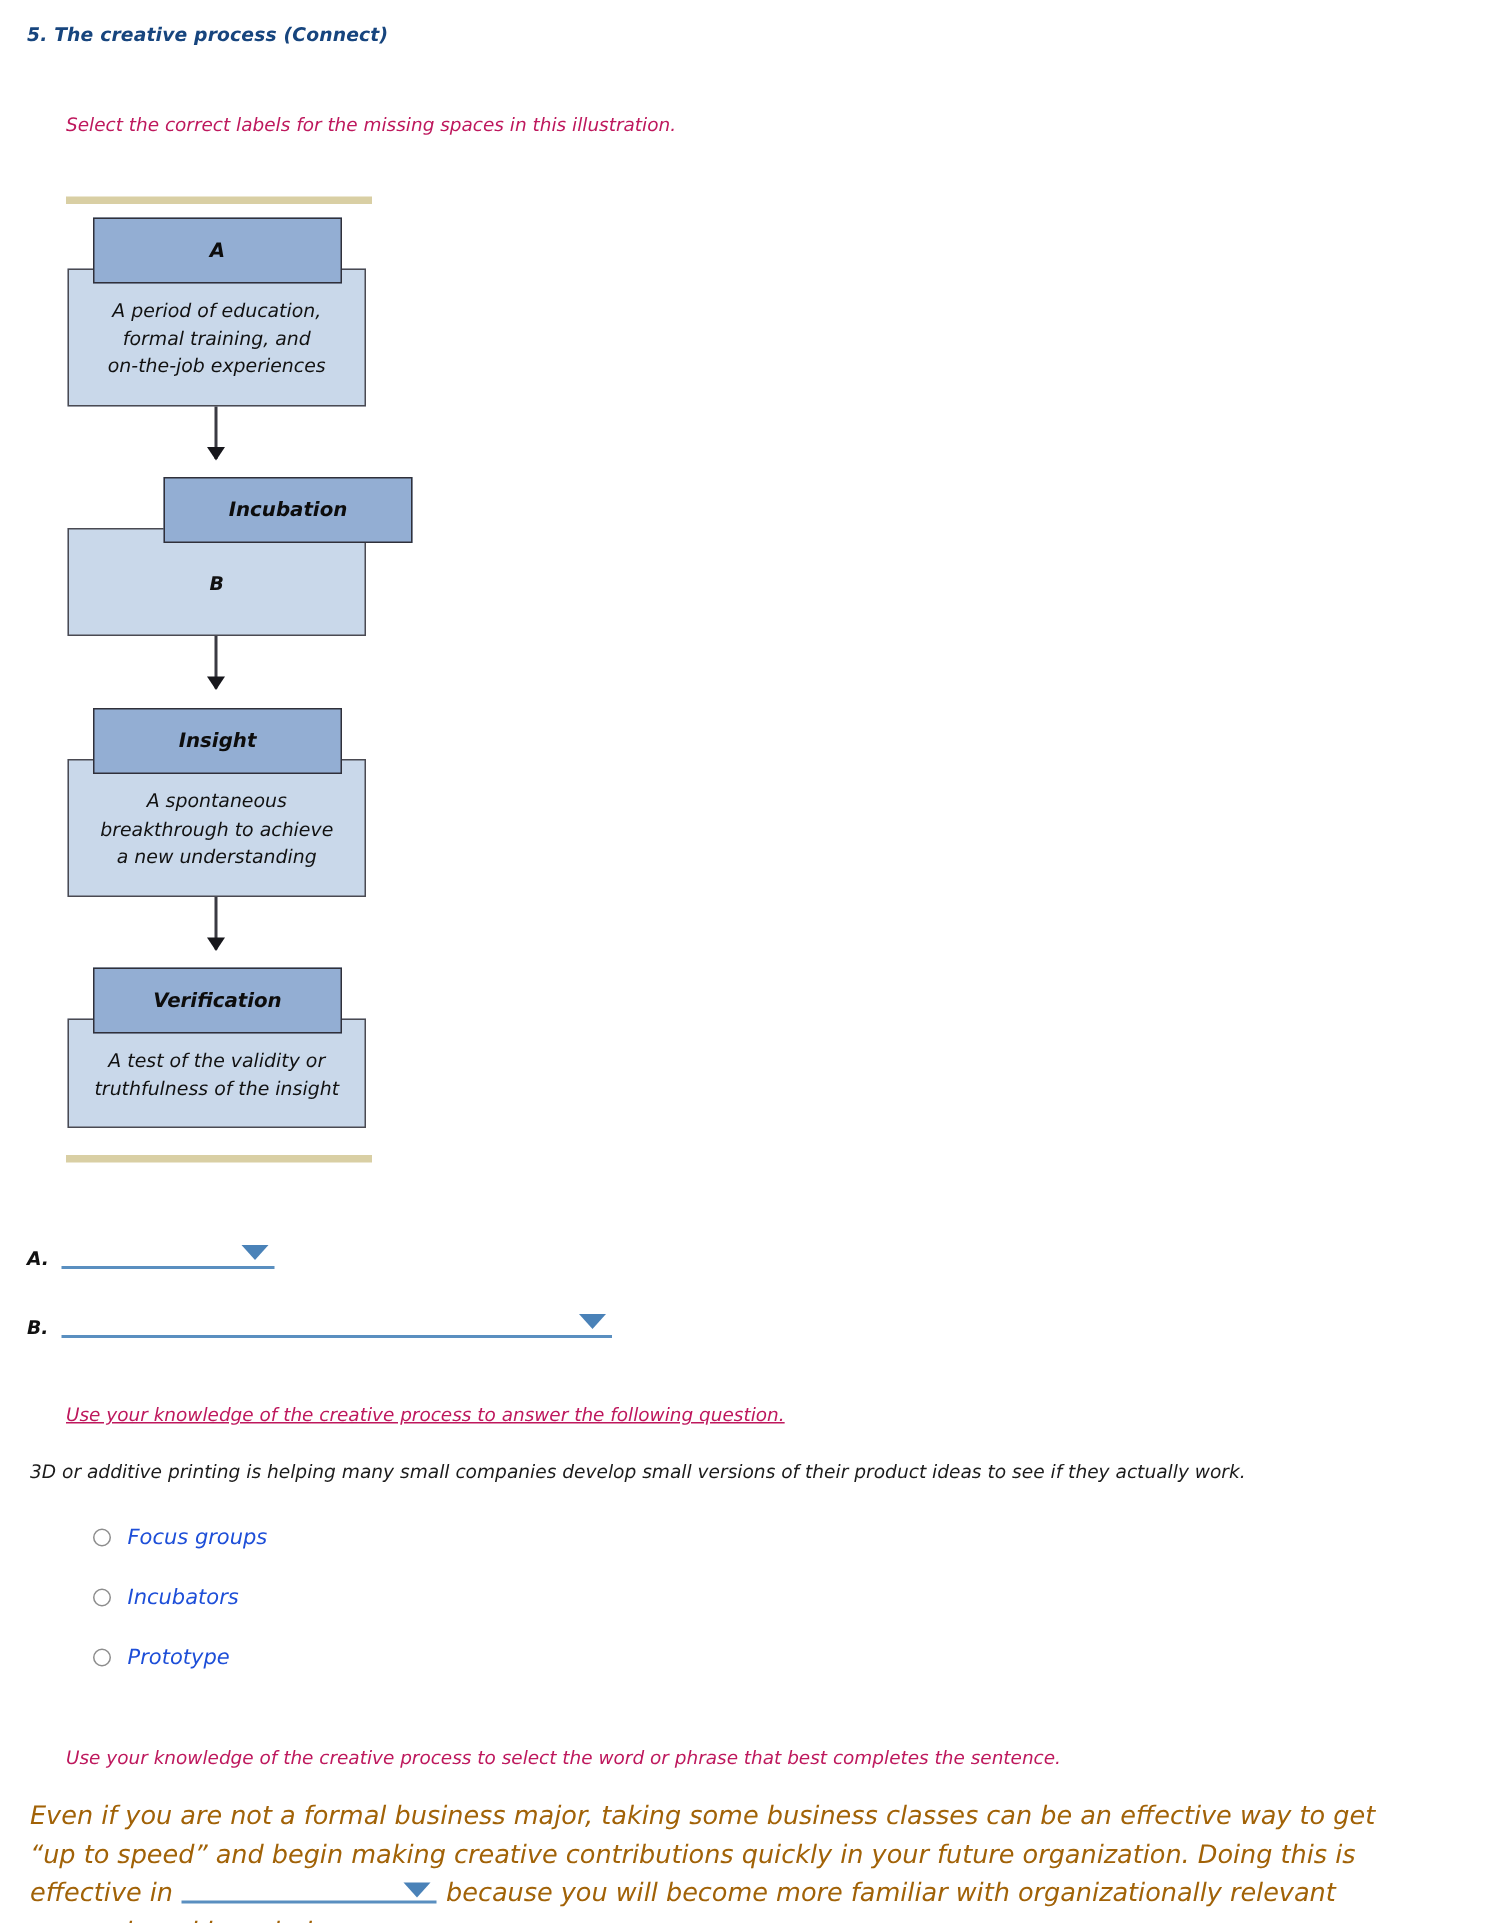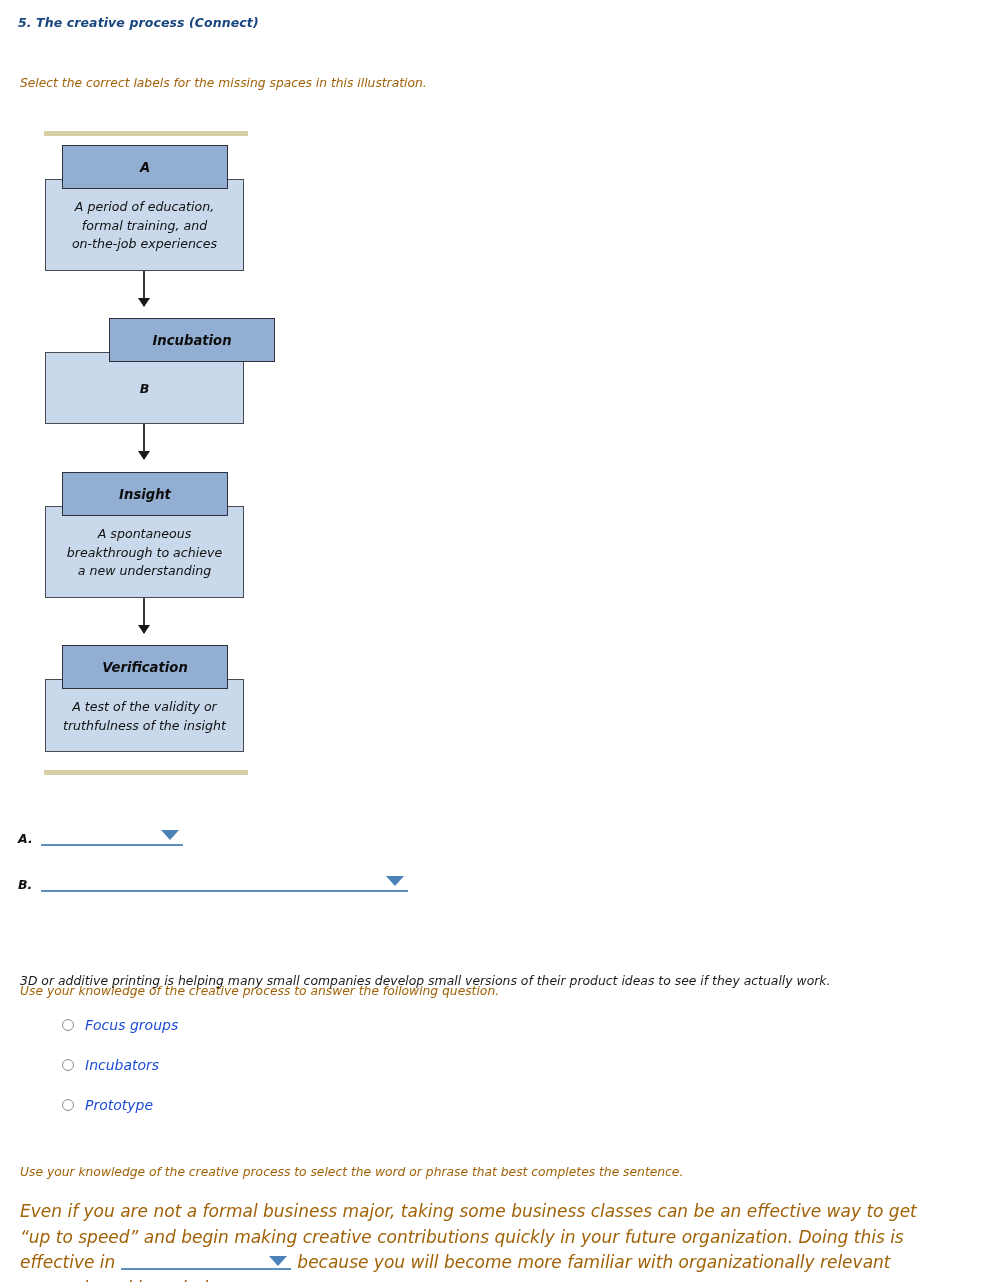--- a/index.html
+++ b/index.html
@@ -23,25 +23,26 @@
     font-weight: bold;
     color: #17457e;
     letter-spacing: 0.1px;
     white-space: nowrap;
   }
 
   .instruction {
     position: absolute;
     font-style: italic;
     font-size: 12.3px;
-    color: #a16207;
+    color: #be185d;
     white-space: nowrap;
+    margin-left: 24px;
   }
   #instr-illustration { left: 20px; top: 76px; }
-  #instr-question     { left: 20px; top: 984px; }
+  #instr-question     { left: 20px; top: 936px; text-decoration: underline; }
   #instr-sentence     { left: 20px; top: 1165px; }
 
   
   .flow {
     position: absolute;
     left: 0px;
     top: 0px;
     width: 300px;
     height: 800px;
   }

